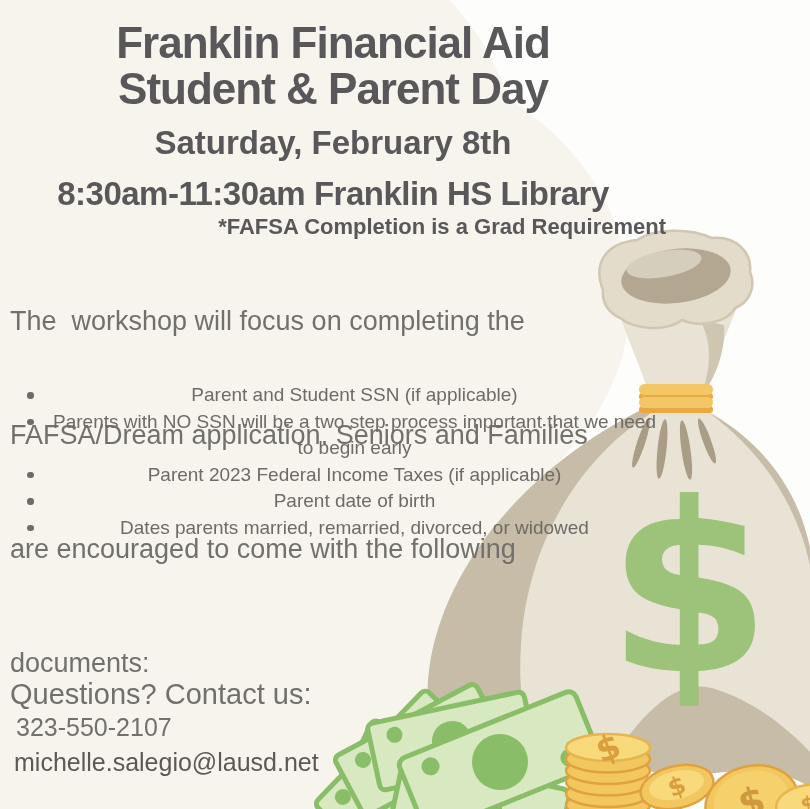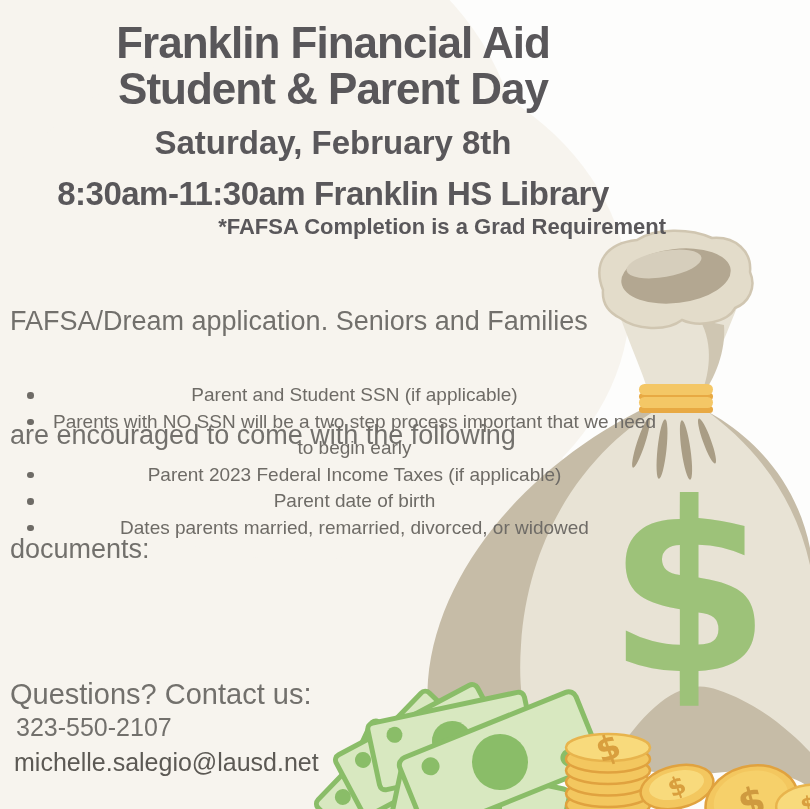--- a/index.html
+++ b/index.html
@@ -189,20 +189,21 @@
 <div class="text-layer">
   <header>
     <h1 class="title-line">Franklin Financial Aid</h1>
     <h1 class="title-line">Student &amp; Parent Day</h1>
     <div class="date-line">Saturday, February 8th</div>
     <div class="time-line">8:30am-11:30am Franklin HS Library</div>
     <div class="note-line">*FAFSA Completion is a Grad Requirement</div>
   </header>
 
   <div class="intro">
+    <div>The  workshop will focus on completing the</div>
     <div>FAFSA/Dream application. Seniors and Families</div>
     <div>are encouraged to come with the following</div>
     <div>documents:</div>
   </div>
 
   <ul class="doc-list">
     <li>Parent and Student SSN (if applicable)</li>
     <li>Parents with NO SSN will be a two step process important that we need to begin early</li>
     <li>Parent 2023 Federal Income Taxes (if applicable)</li>
     <li>Parent date of birth</li>

